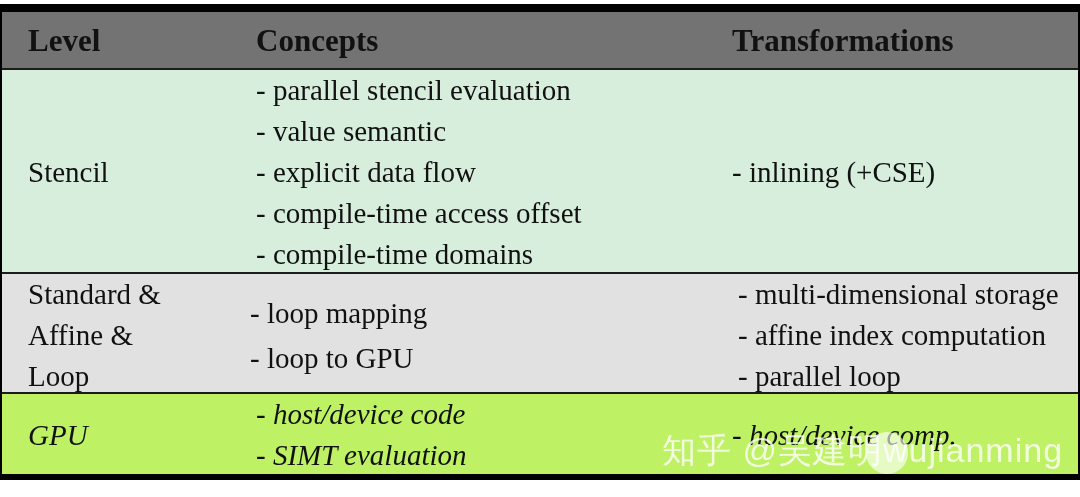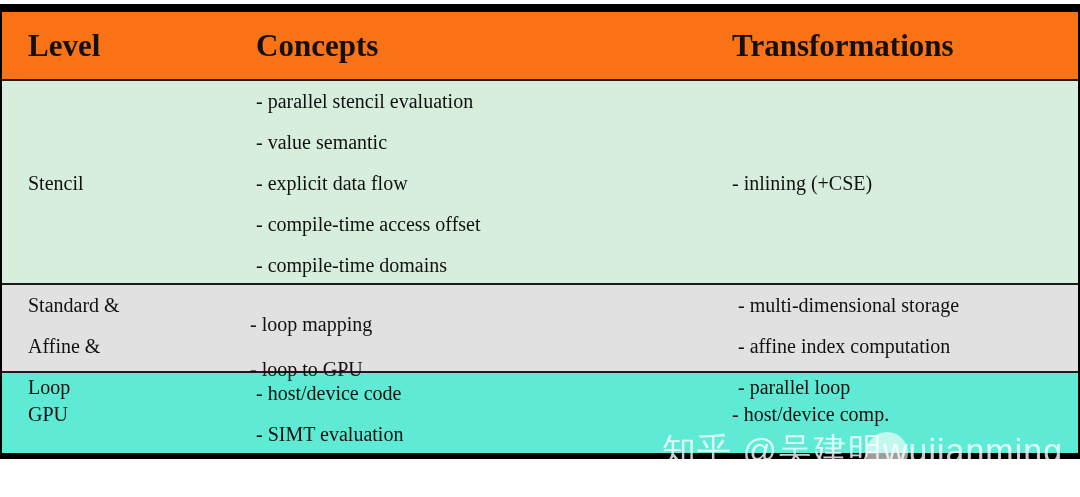--- a/index.html
+++ b/index.html
@@ -23,35 +23,35 @@
   .bottomrule { height: 6px; background: #000000; }
   .tbody {
     border-left: 2px solid #000000;
     border-right: 2px solid #000000;
   }
   .row {
     display: grid;
     grid-template-columns: 248px 482px 1fr;
   }
   .header-row {
-    height: 67px;
-    background: #f97316;
+    height: 56px;
+    background: #737373;
     align-items: center;
     font-weight: bold;
     font-size: 31px;
   }
   .body-row { border-top: 2px solid #1c1c1c; }
   .row-stencil  { height: 204px; }
-  .row-standard { height: 88px; }
+  .row-standard { height: 120px; }
   .row-gpu      { height: 82px; }
   .cell {
     display: flex;
     flex-direction: column;
     justify-content: center;
-    font-size: 20px;
+    font-size: 29px;
     line-height: 41px;
   }
   .level-col   { padding-left: 26px; }
   .concept-col { padding-left: 6px; }
   .transform-col { padding-left: 0; line-height: 45px; }
   .header-cell { font-size: 31px; line-height: 31px; }
   .line { white-space: nowrap; }
   
   .wm-circle {
     position: absolute;
@@ -114,21 +114,21 @@
           <div class="line">- loop mapping</div>
           <div class="line">- loop to GPU</div>
         </div>
         <div class="cell concept-col">
           <div class="line">- multi-dimensional storage</div>
           <div class="line">- affine index computation</div>
           <div class="line">- parallel loop</div>
         </div>
       </div>
 
-      <div class="row body-row row-gpu" style="background: #5eead4;">
+      <div class="row body-row row-gpu" style="background: #bef264; font-style: italic;">
         <div class="cell level-col">
           <div class="line">GPU</div>
         </div>
         <div class="cell concept-col">
           <div class="line">- host/device code</div>
           <div class="line">- SIMT evaluation</div>
         </div>
         <div class="cell transform-col">
           <div class="line">- host/device comp.</div>
         </div>

